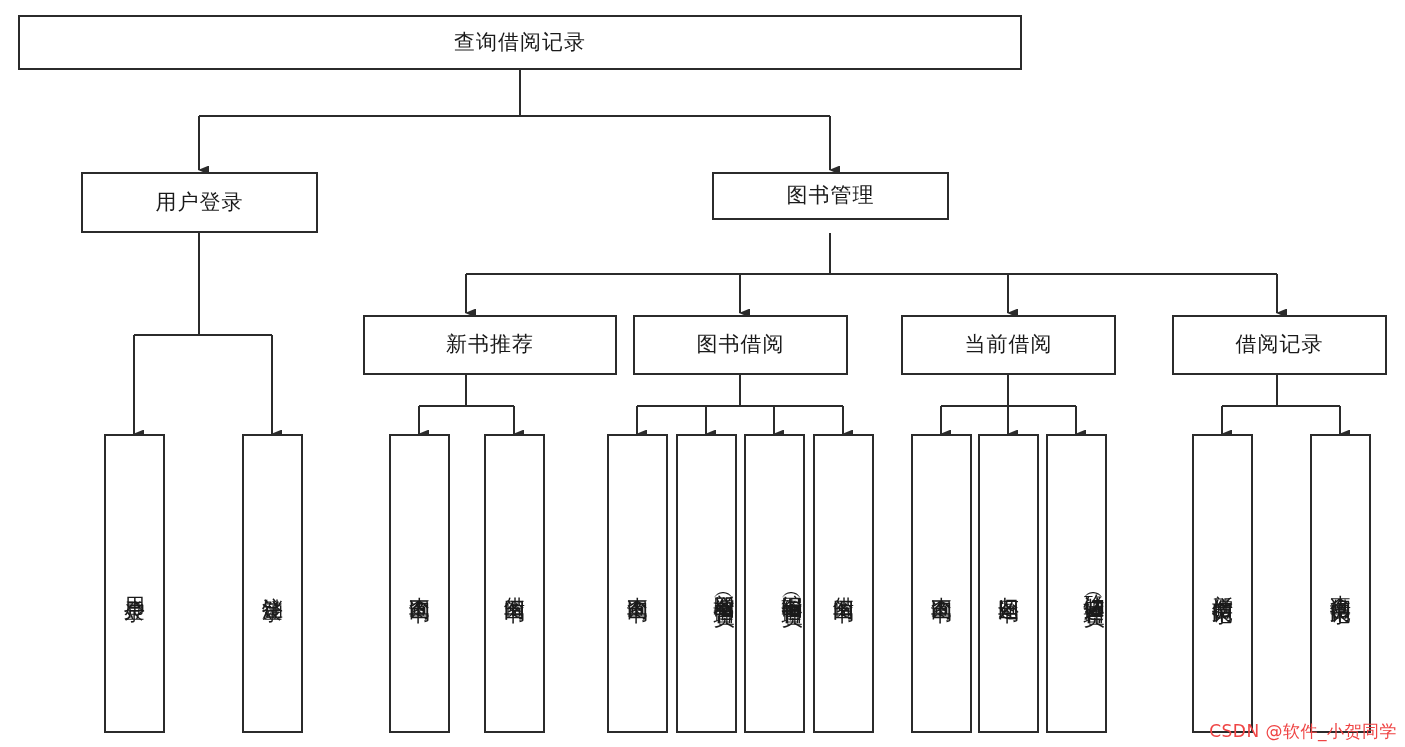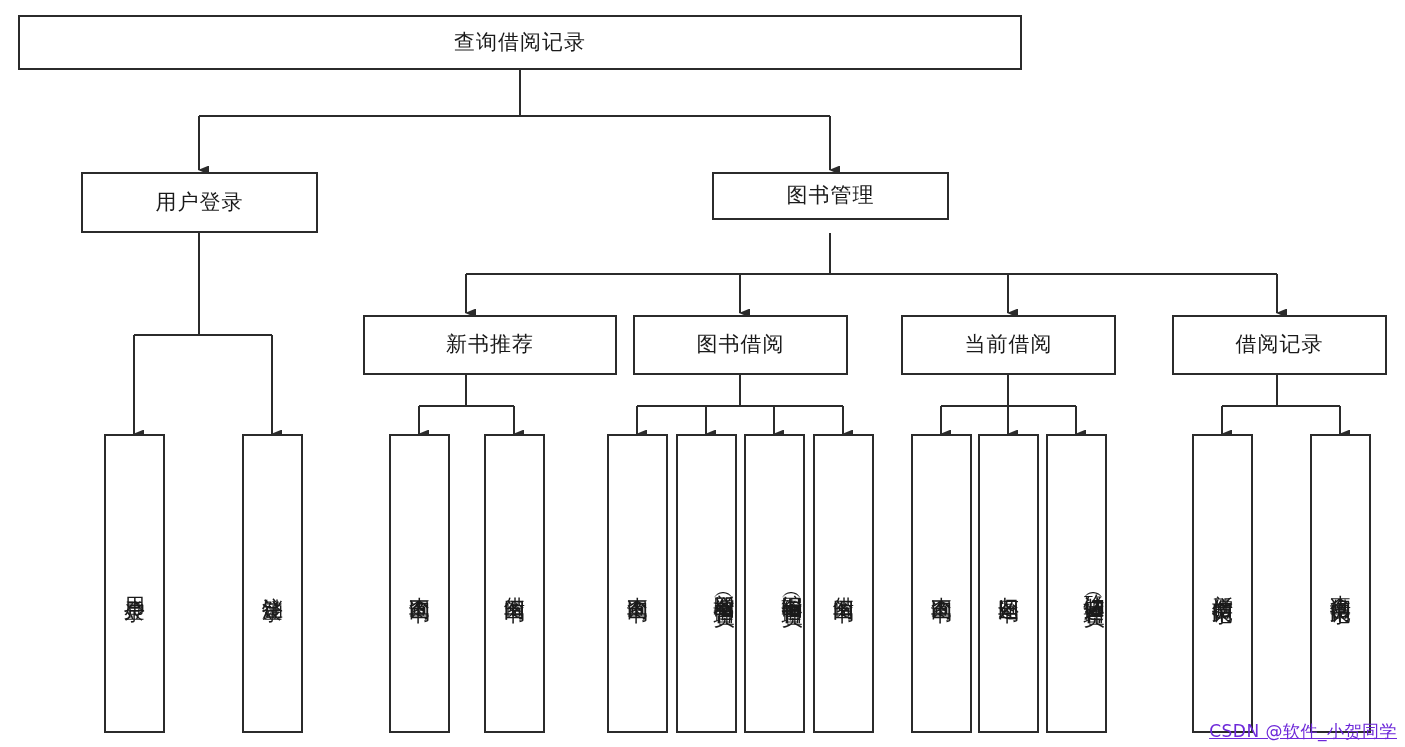--- a/index.html
+++ b/index.html
@@ -59,24 +59,23 @@
   }
   .node.vert.mid {
     align-items: center;
     padding-top: 0;
   }
   .watermark {
     position: absolute;
     right: 8px;
     bottom: 4px;
     font-size: 17px;
-    color: #6d28d9;
+    color: #ef4444;
     letter-spacing: 0.5px;
     white-space: nowrap;
-    text-decoration: underline;
   }
 </style>
 </head>
 <body>
 
 <div id="canvas">
 
   <svg id="edges" viewBox="0 0 1405 747">
     <defs>
       <marker id="arrowhead" markerWidth="10" markerHeight="12" refX="4.5" refY="10" orient="auto" markerUnits="userSpaceOnUse">

